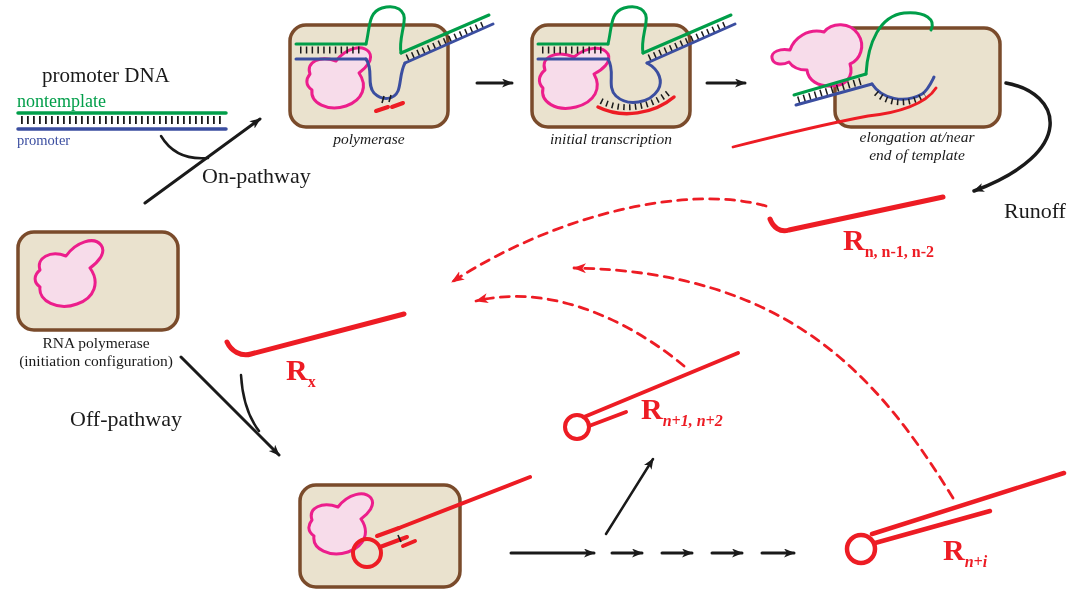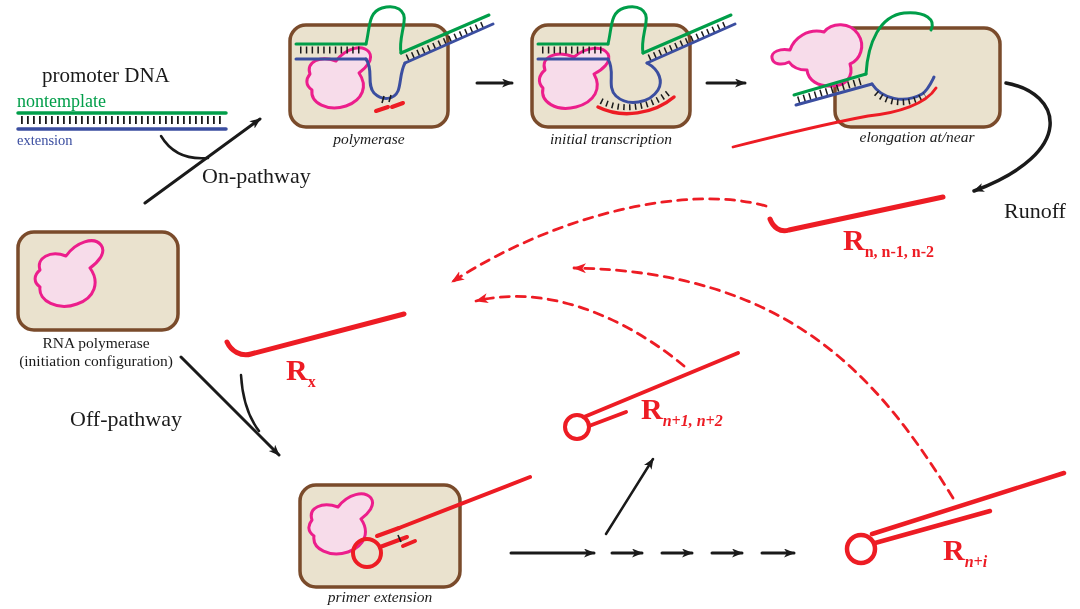--- a/index.html
+++ b/index.html
@@ -158,35 +158,35 @@
     <path class="ln black w3" d="M 612 553 L 642 553" marker-end="url(#ahb)"></path>
     <path class="ln black w3" d="M 662 553 L 692 553" marker-end="url(#ahb)"></path>
     <path class="ln black w3" d="M 712 553 L 742 553" marker-end="url(#ahb)"></path>
     <path class="ln black w3" d="M 762 553 L 794 553" marker-end="url(#ahb)"></path>
     <path class="ln black w25" d="M 606 534 L 653 459" marker-end="url(#ahb)"></path>
   </g>
 </svg>
 
   <div class="lbl title" style="left:42px;top:63px;">promoter DNA</div>
   <div class="lbl greenTxt" style="left:17px;top:91px;">nontemplate</div>
-  <div class="lbl blueTxt" style="left:17px;top:132px;">extension</div>
+  <div class="lbl blueTxt" style="left:17px;top:132px;">promoter</div>
 
   <div class="lbl big" style="left:202px;top:163px;">On-pathway</div>
   <div class="lbl big" style="left:70px;top:406px;">Off-pathway</div>
   <div class="lbl big" style="left:1004px;top:198px;">Runoff</div>
 
   <div class="lbl cap ital ctr" style="left:290px;top:130px;width:158px;">polymerase</div>
   <div class="lbl cap ital ctr" style="left:532px;top:130px;width:158px;">initial transcription</div>
   <div class="lbl cap ital ctr" style="left:822px;top:128px;width:190px;">
     <span style="display:block">elongation at/near</span>
+    <span style="display:block">end of template</span>
   </div>
   <div class="lbl cap ctr" style="left:2px;top:334px;width:188px;">
     <span style="display:block">RNA polymerase</span>
     <span style="display:block">(initiation configuration)</span>
   </div>
-  <div class="lbl cap ital ctr" style="left:300px;top:588px;width:160px;">primer extension</div>
 
   <div class="lbl rlbl" style="left:843px;top:225px;"><span>R</span><sub>n, n-1, n-2</sub></div>
   <div class="lbl rlbl" style="left:286px;top:355px;"><span>R</span><sub>x</sub></div>
   <div class="lbl rlbl" style="left:641px;top:394px;"><span>R</span><sub class="ital">n+1, n+2</sub></div>
   <div class="lbl rlbl" style="left:943px;top:535px;text-align:right;"><span>R</span><sub class="ital">n+i</sub></div>
 
 </div>
 
 </body></html>

